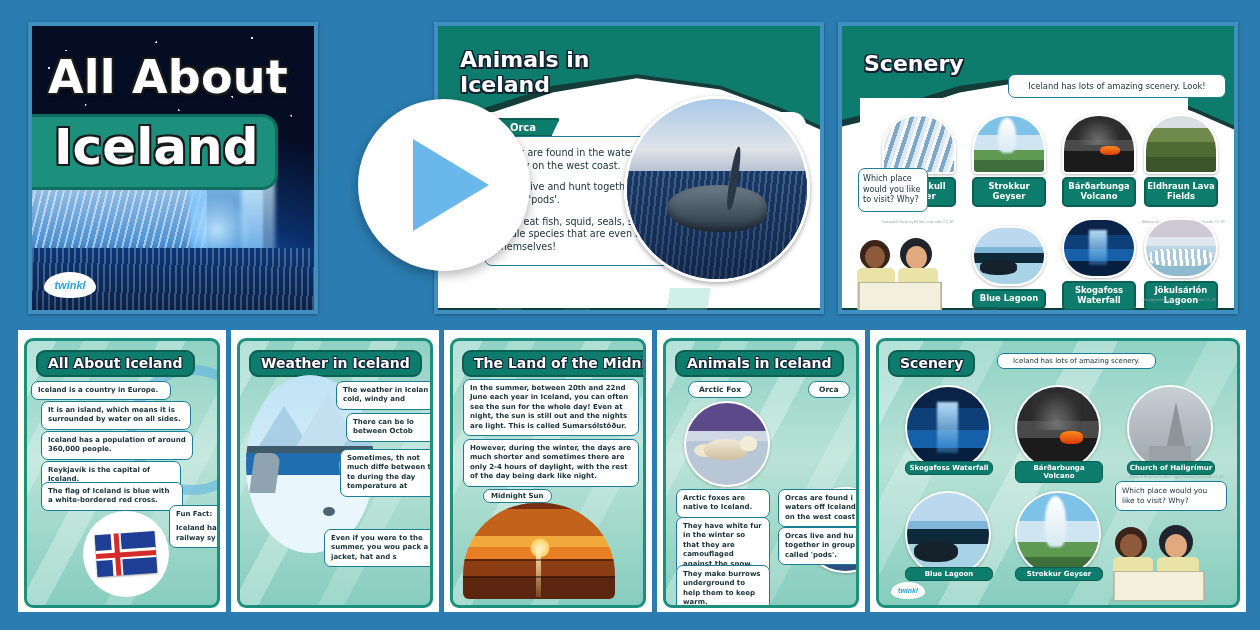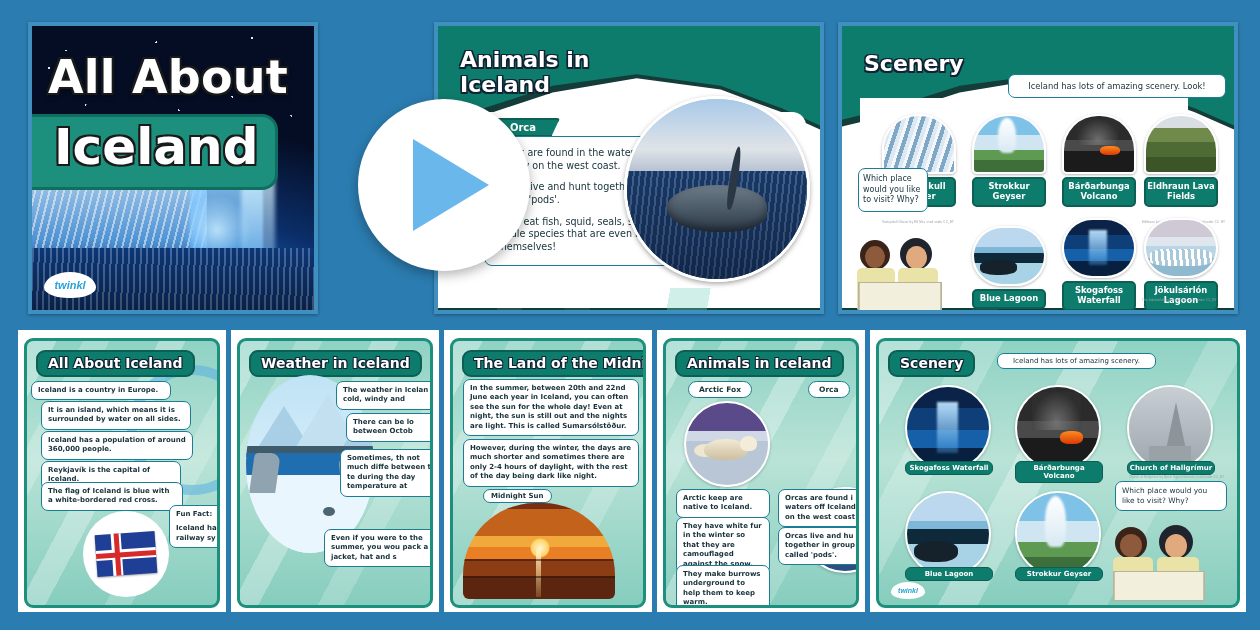--- a/index.html
+++ b/index.html
@@ -488,21 +488,21 @@
       <div class="an-pill" style="left:142px; top:40px;">Orca</div>
       <div class="an-circ fox" style="left:18px; top:60px;">
         <div class="tail"></div>
         <div class="body"></div>
         <div class="head"></div>
       </div>
       <div class="an-circ orca" style="left:136px; top:60px;">
         <div class="w"></div>
         <div class="f"></div>
       </div>
-      <div class="fb b" style="left:10px; top:148px; width:94px;">Arctic keep are native to Iceland.</div>
+      <div class="fb b" style="left:10px; top:148px; width:94px;">Arctic foxes are native to Iceland.</div>
       <div class="fb b" style="left:10px; top:176px; width:94px;">They have white fur in the winter so that they are camouflaged against the snow.</div>
       <div class="fb b" style="left:10px; top:224px; width:94px;">They make burrows underground to help them to keep warm.</div>
       <div class="fb b" style="left:112px; top:148px; width:96px;">Orcas are found i waters off Iceland on the west coast</div>
       <div class="fb b" style="left:112px; top:186px; width:96px;">Orcas live and hu together in group called 'pods'.</div>
     </div>
   </div>
 
   <div class="thumb" id="t5">
     <div class="thumb-inner">
       <div class="thumb-title sc5-title">Scenery</div>

